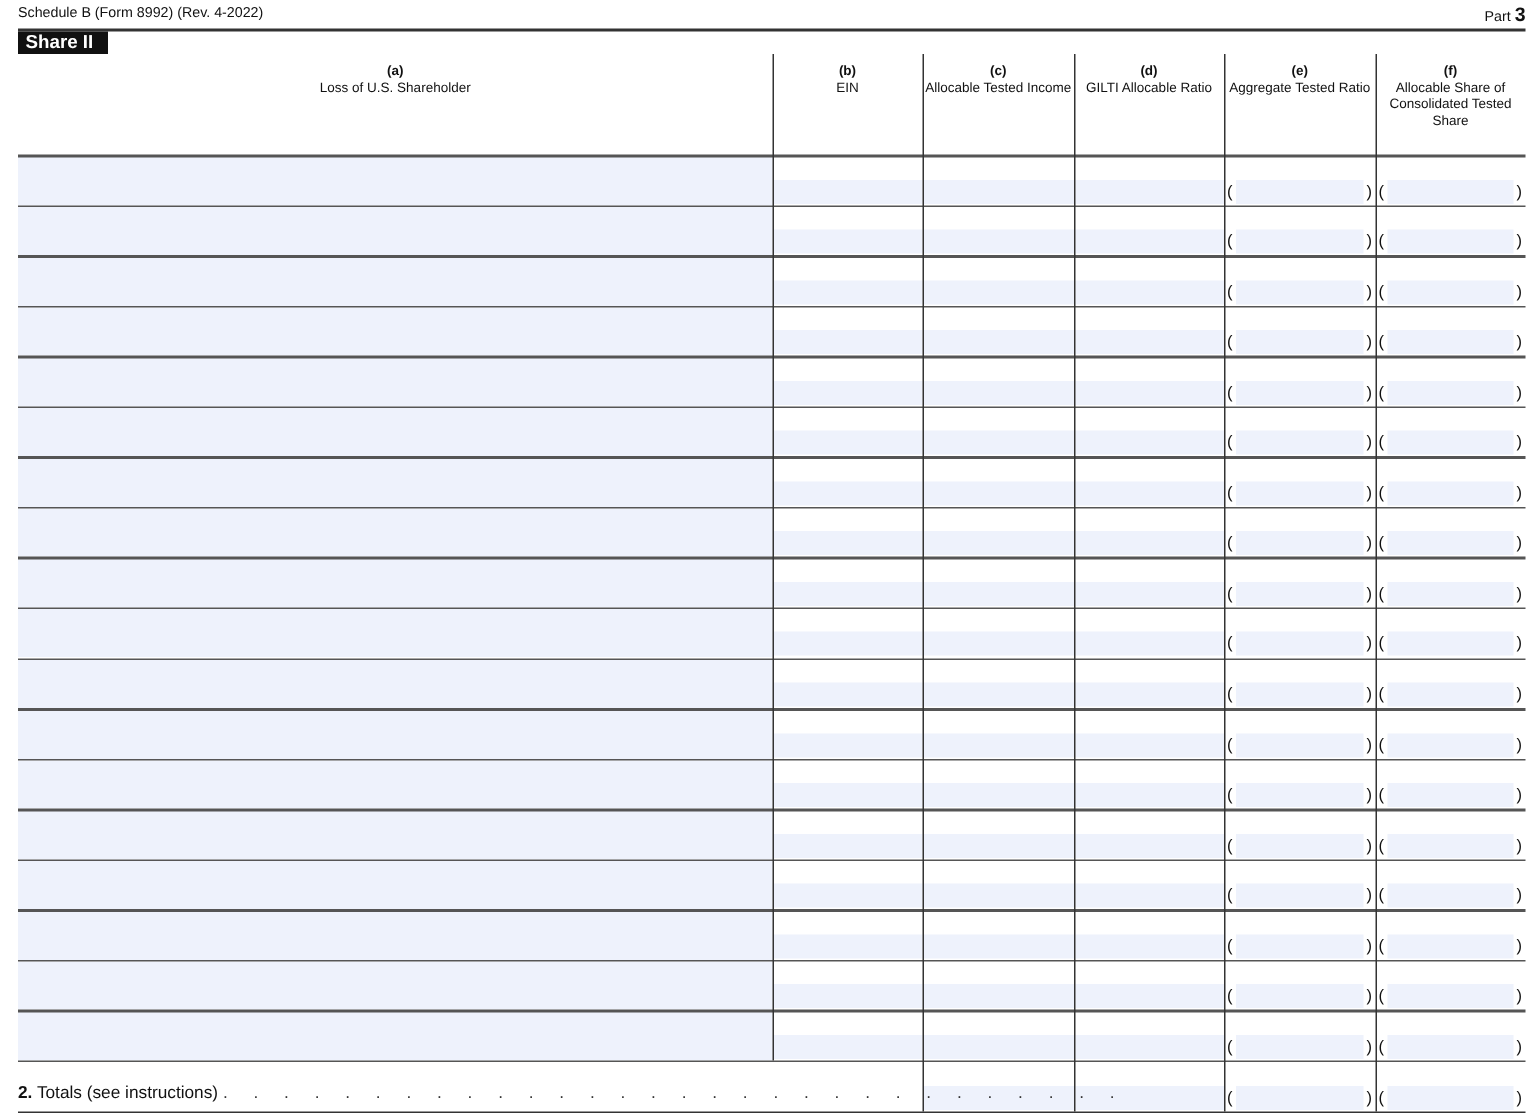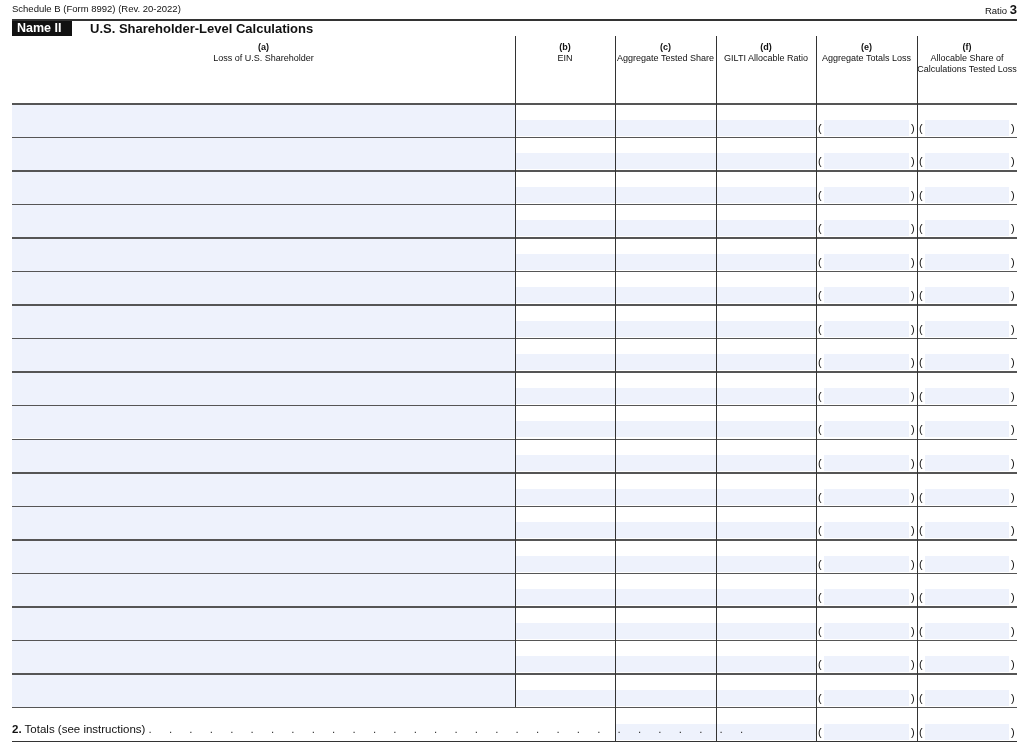--- a/index.html
+++ b/index.html
@@ -21,39 +21,38 @@
   .name-cell { position:absolute; left:0; width:503px; background:#eef2fc; }
   .fill { position:absolute; background:#eef2fc; }
   .paren { position:absolute; font-size:11px; line-height:13px; }
   .totals-label { position:absolute; left:12px; top:723px; font-size:11.5px; }
   .totals-label b { font-weight:bold; }
   .dots { letter-spacing:7px; color:#333; }
 </style>
 </head>
 <body>
 
-<div class="top-line">Schedule B (Form 8992) (Rev. 20-2022)</div>
+<div class="top-line">Schedule B (Form 8992) (Rev. 4-2022)</div>
 <div class="page-no">
-  <span>Ratio</span>
+  <span>Part</span>
   <b>3</b>
 </div>
 <div class="rule-thick" style="top:19px;"></div>
 
 <div class="part-bar">
-  <span class="part-tag">Name II</span>
-  <span class="part-title">U.S. Shareholder-Level Calculations</span>
+  <span class="part-tag">Share II</span>
 </div>
 
 <div class="table" id="tbl">
     <div class="hdr" style="left: 0px; width: 503px;"><span class="lbl">(a)</span><span>Loss of U.S. Shareholder</span></div>
     <div class="hdr" style="left: 503px; width: 100px;"><span class="lbl">(b)</span><span>EIN</span></div>
-    <div class="hdr" style="left: 603px; width: 101px;"><span class="lbl">(c)</span><span>Aggregate Tested Share</span></div>
+    <div class="hdr" style="left: 603px; width: 101px;"><span class="lbl">(c)</span><span>Allocable Tested Income</span></div>
     <div class="hdr" style="left: 704px; width: 100px;"><span class="lbl">(d)</span><span>GILTI Allocable Ratio</span></div>
-    <div class="hdr" style="left: 804px; width: 101px;"><span class="lbl">(e)</span><span>Aggregate Totals Loss</span></div>
-    <div class="hdr" style="left: 905px; width: 100px;"><span class="lbl">(f)</span><span>Allocable Share of Calculations Tested Loss</span></div>
+    <div class="hdr" style="left: 804px; width: 101px;"><span class="lbl">(e)</span><span>Aggregate Tested Ratio</span></div>
+    <div class="hdr" style="left: 905px; width: 100px;"><span class="lbl">(f)</span><span>Allocable Share of Consolidated Tested Share</span></div>
     <div class="row" style="top: 67px; height: 33.55px;">
       <div class="name-cell" style="top: 1px; height: 32.55px;"></div>
       <div class="fill" style="left: 504px; width: 99px; top: 16.55px; height: 16px;"></div>
       <div class="fill" style="left: 604px; width: 100px; top: 16.55px; height: 16px;"></div>
       <div class="fill" style="left: 705px; width: 99px; top: 16.55px; height: 16px;"></div>
       <div class="fill" style="left: 812px; width: 85px; top: 16.55px; height: 16px;"></div>
       <span class="paren" style="left: 806px; top: 18.55px;">(</span>
       <span class="paren" style="left: 899px; top: 18.55px;">)</span>
       <div class="fill" style="left: 913px; width: 84px; top: 16.55px; height: 16px;"></div>
       <span class="paren" style="left: 907px; top: 18.55px;">(</span>

